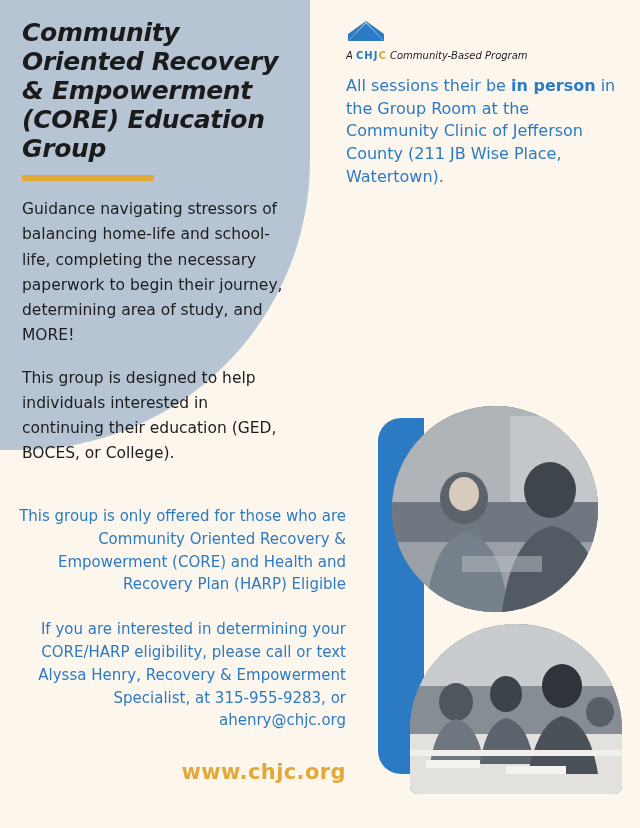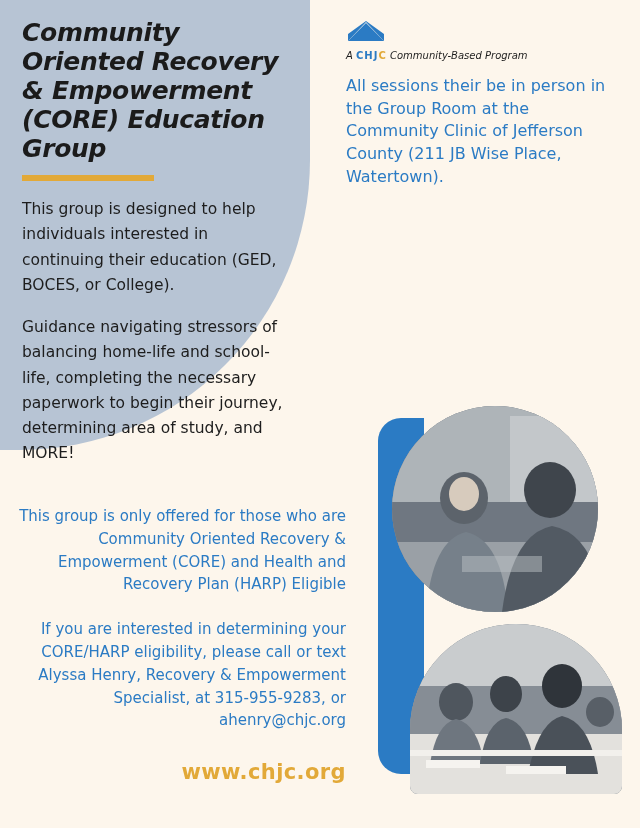--- a/index.html
+++ b/index.html
@@ -124,21 +124,21 @@
     line-height: 1.28;
     margin: 0 0 18px 2px;
     letter-spacing: -0.2px;
   }
   .inperson {
     color: #2b7bc4;
     font-size: 16px;
     line-height: 1.42;
     margin: 0 0 12px 2px;
   }
-  .inperson b { font-weight: normal; }
+  .inperson b { font-weight: bold; }
 
   
   .photo-top {
     position: absolute;
     left: 392px;
     top: 406px;
     width: 206px;
     height: 206px;
     border-radius: 50%;
     overflow: hidden;
@@ -170,22 +170,22 @@
 </style>
 </head>
 <body>
 
 <div class="bg-cream"></div>
 <div class="blue-circle-inner"></div>
 
 <div class="left-col">
   <h1 class="headline">Community Oriented Recovery &amp; Empowerment (CORE) Education Group</h1>
   <div class="gold-rule"></div>
+  <p class="body-text">Guidance navigating stressors of balancing home-life and school-life, completing the necessary paperwork to begin their journey, determining area of study, and MORE!</p>
   <p class="body-text">This group is designed to help individuals interested in continuing their education (GED, BOCES, or College).</p>
-  <p class="body-text">Guidance navigating stressors of balancing home-life and school-life, completing the necessary paperwork to begin their journey, determining area of study, and MORE!</p>
 </div>
 
 <div class="lower-left">
   <p class="blue-para">This group is only offered for those who are Community Oriented Recovery &amp; Empowerment (CORE) and Health and Recovery Plan (HARP) Eligible</p>
   <p class="blue-para">If you are interested in determining your CORE/HARP eligibility, please call or text Alyssa Henry, Recovery &amp; Empowerment Specialist, at 315-955-9283, or ahenry@chjc.org</p>
   <div class="site">www.chjc.org</div>
 </div>
 
 <div class="right-col">
   <svg class="chevron" viewBox="0 0 40 22">

